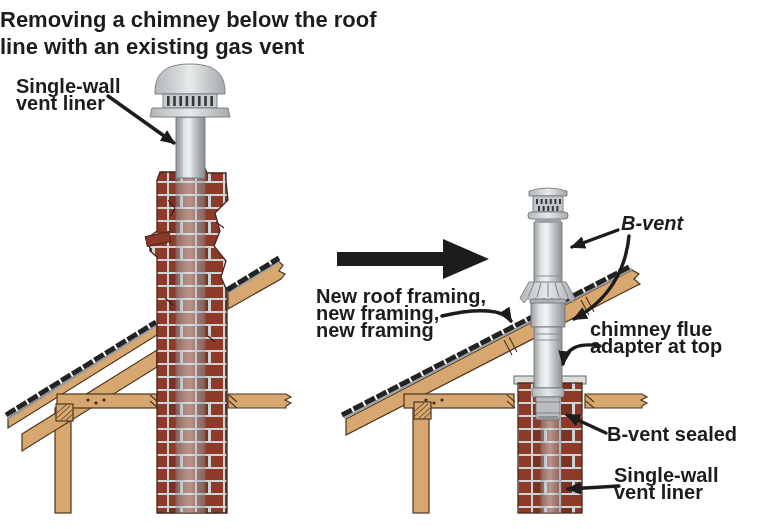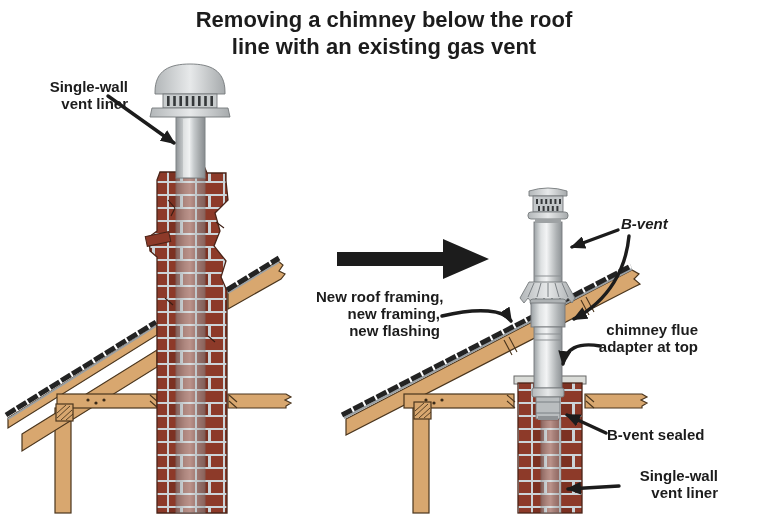--- a/index.html
+++ b/index.html
@@ -1,19 +1,19 @@
 <!DOCTYPE html>
 <html style="--ink: #1c1c1c; --background: #ffffff; --brick: #8d3a29; --brick-dark: #7c3122; --mortar: #ccd4d8; --wood: #d8a76f; --wood-outline: #4a351d; --shingle: #232323; --metal: #c3c7c9; --metal-dark: #8f9396; --metal-light: #edeff0;"><head>
 <meta charset="utf-8">
 <style>
   html,body{margin:0;padding:0;background:#fff;}
   .stage{position:relative;width:768px;height:529px;background:var(--background,#fff);overflow:hidden;
          font-family:"Liberation Sans",sans-serif;color:var(--ink,#1c1c1c);}
-  .title{position:absolute;left:0;right:0;top:6px;text-align:center;font-size:22px;line-height:27px;font-weight:700;}
-  .lbl{position:absolute;font-size:15px;line-height:17px;font-weight:700;text-align:right;white-space:nowrap;}
+  .title{position:absolute;left:0;right:0;top:6px;text-align:left;font-size:22px;line-height:27px;font-weight:700;}
+  .lbl{position:absolute;font-size:20px;line-height:17px;font-weight:700;text-align:left;white-space:nowrap;}
   svg{position:absolute;left:0;top:0;}
   .wood{fill:var(--wood,#d8a76f);stroke:var(--wood-outline,#4a351d);stroke-width:1.2;}
   .brickfill{fill:url(#brickPat);stroke:#4a2418;stroke-width:1.3;}
   .shingle{stroke:var(--shingle,#232323);stroke-width:5;stroke-dasharray:11 2;fill:none;}
   .deckline{stroke:#9aa0a4;stroke-width:2;fill:none;}
   .metaledge{stroke:#75797c;stroke-width:0.9;}
   .arrow{stroke:var(--ink,#1c1c1c);stroke-width:3.4;fill:none;stroke-linecap:round;}
   .crack{stroke:#3a1c12;stroke-width:1.1;fill:none;}
   .hatchline{stroke:#4a351d;stroke-width:0.9;}
   .breakmark{stroke:#4a351d;stroke-width:1.1;}
@@ -192,21 +192,21 @@
 </div>
 
 <div class="lbl" style="left:16px;top:78px;width:112px;">
   <div>Single-wall</div>
   <div>vent liner</div>
 </div>
 
 <div class="lbl" style="left:316px;top:288px;width:124px;">
   <div>New roof framing,</div>
   <div>new framing,</div>
-  <div>new flashing</div>
+  <div>new framing</div>
 </div>
 
 <div class="lbl" style="left:621px;top:215px;font-style:italic;">
   <div>B-vent</div>
 </div>
 
 <div class="lbl" style="left:590px;top:321px;width:108px;">
   <div>chimney flue</div>
   <div>adapter at top</div>
 </div>

